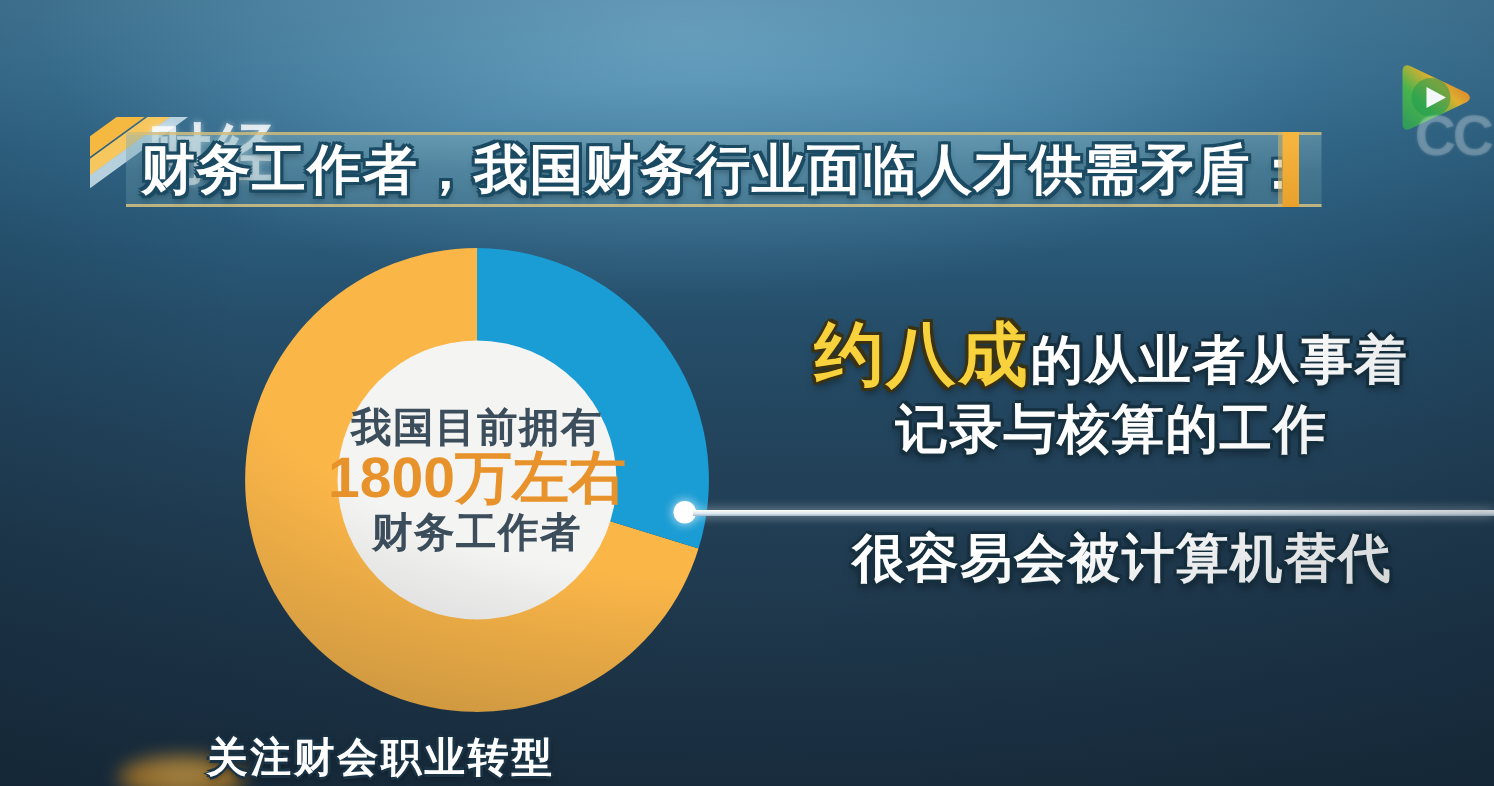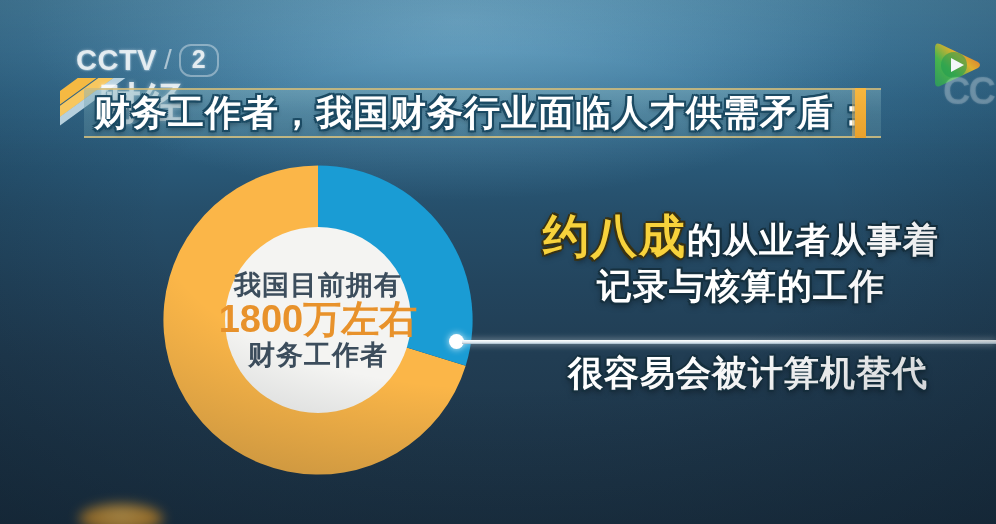--- a/index.html
+++ b/index.html
@@ -349,38 +349,34 @@
     <div class="co-row2">
       <span class="co-white">记录与核算的工作</span>
     </div>
   </div>
   <div class="co-row3">
     <span class="co-white">很容易会被计算机替代</span>
   </div>
 
   <div class="bg-vignette"></div>
 
-  <div class="cctv-bug">
-    <span class="cctv-word">CCTV</span>
-    <span class="cctv-slash">/</span>
-    <span class="cctv-num">2</span>
-  </div>
 
   <div class="ribbon">
     <i class="s1"></i>
       <i class="s2"></i>
       <i class="s3"></i>
   </div>
   <div class="channel-word">财经</div>
 
   <div class="headline">
     <span class="headline-text">财务工作者，我国财务行业面临人才供需矛盾：</span>
   </div>
   <div class="headline-endbar"></div>
 
+  <div class="ticker">关注财会职业转型</div>
 
   <div class="watermark">
     <svg width="62" height="62" viewBox="0 0 62 62" aria-hidden="true">
       <defs>
         <linearGradient id="wmg" x1="0" y1="1" x2="1" y2="0">
           <stop offset="0%" stop-color="#2f9b5c"></stop>
           <stop offset="35%" stop-color="#49b84a"></stop>
           <stop offset="62%" stop-color="#e8b32a"></stop>
           <stop offset="100%" stop-color="#e2552f"></stop>
         </linearGradient>

